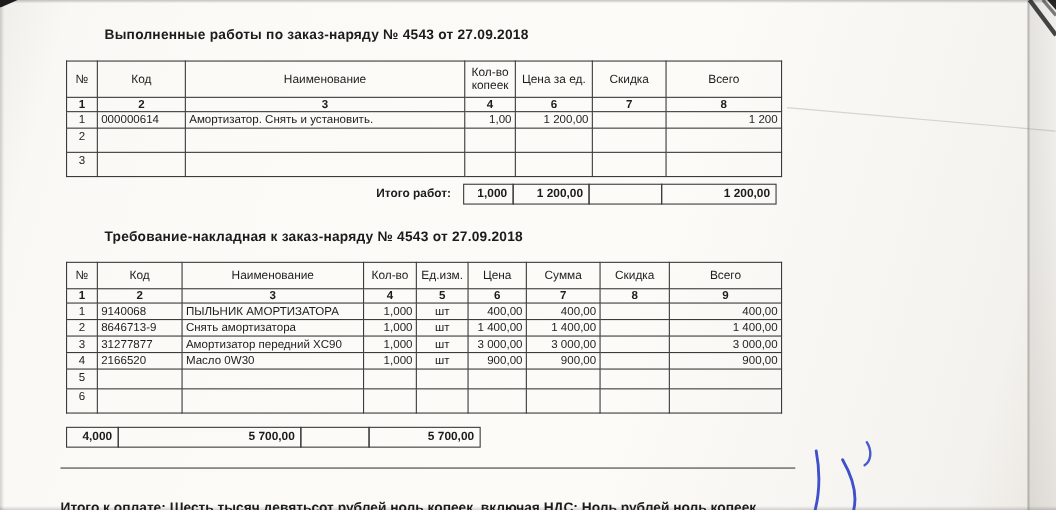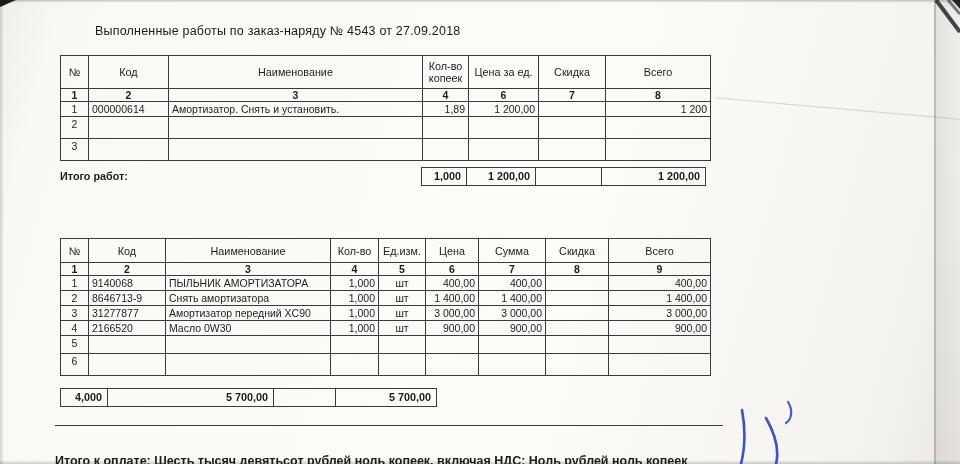--- a/index.html
+++ b/index.html
@@ -17,35 +17,35 @@
   .edge-left { position:absolute; left:0; top:0; width:4px; height:100%;
     background:linear-gradient(90deg,rgba(0,0,0,.16),rgba(0,0,0,0)); }
   .corner-tl { position:absolute; left:0; top:0; width:16px; height:7px; background:#1c1c1c;
     clip-path:polygon(0 0,100% 0,0 100%); }
   .crease-line { position:absolute; left:934px; top:0; width:2px; height:464px; background:rgba(105,100,92,.40); }
   .crease-shade { position:absolute; left:936px; top:0; width:24px; height:464px;
     background:linear-gradient(90deg,rgba(0,0,0,.07),rgba(0,0,0,.02)); }
   .wrinkle { position:absolute; left:715px; top:108px; width:245px; height:1px;
     background:rgba(150,145,138,.35); transform:rotate(5deg); }
 
-  .title { position:absolute; font-weight:normal; font-size:12.5px; color:#1b1b1b; letter-spacing:.2px; white-space:nowrap; }
+  .title { position:absolute; font-weight:bold; font-size:12.5px; color:#1b1b1b; letter-spacing:.2px; white-space:nowrap; }
 
   table.tbl { position:absolute; border-collapse:collapse; table-layout:fixed; background:transparent; }
   .tbl th, .tbl td {
     border:1px solid #3b3b3b; font-size:10.5px; color:#1d1d1d;
     padding:1px 3px; overflow:hidden; line-height:12px;
   }
   .tbl th { font-weight:normal; font-size:10.8px; text-align:center; vertical-align:middle; white-space:normal; }
   .tbl td { vertical-align:top; white-space:nowrap; }
   .tbl tr.num td { text-align:center; font-weight:bold; vertical-align:middle; padding:0 2px; }
   .c { text-align:center; }
   .r { text-align:right; }
 
   .totrow { position:absolute; display:flex; font-weight:bold; font-size:10.8px; color:#1c1c1c; height:19px; }
-  .totrow .lbl { text-align:left; padding-right:12px; line-height:19px; white-space:nowrap; }
+  .totrow .lbl { text-align:right; padding-right:12px; line-height:19px; white-space:nowrap; }
   .totrow .box { border:1px solid #3b3b3b; line-height:17px; text-align:right; padding:0 5px; margin-left:-1px; }
   .totrow .box:first-of-type { margin-left:0; }
 
   .grand-line { position:absolute; left:55px; top:425px; width:668px; height:1px; background:#3e3e3e; }
   .grand-label { position:absolute; left:300px; top:430px; width:300px; text-align:right;
     font-weight:bold; font-size:11px; color:#1c1c1c; white-space:nowrap; }
   .grand-box { position:absolute; left:605px; top:425px; width:115px; height:20px;
     border:1px solid #3b3b3b; text-align:right; padding:0 5px; line-height:18px;
     font-weight:bold; font-size:11px; color:#1c1c1c; }
   .amount-words { position:absolute; left:55px; top:454px; font-weight:bold; font-size:12.5px;
@@ -99,21 +99,21 @@
         <td>3</td>
         <td>4</td>
         <td>6</td>
         <td>7</td>
         <td>8</td>
       </tr>
       <tr style="height:14px">
         <td class="c">1</td>
         <td>000000614</td>
         <td>Амортизатор. Снять и установить.</td>
-        <td class="r">1,89</td>
+        <td class="r">1,00</td>
         <td class="r">1 200,00</td>
         <td class="r"></td>
         <td class="r">1 200</td>
       </tr>
       <tr style="height:22px">
         <td class="c">2</td>
         <td></td>
         <td></td>
         <td class="r"></td>
         <td class="r"></td>
@@ -133,20 +133,21 @@
   </table>
 
   <div class="totrow" style="left:60px;top:167px;width:650px">
     <div class="lbl" style="width:362px">Итого работ:</div>
     <div class="box" style="width:46px">1,000</div>
     <div class="box" style="width:70px">1 200,00</div>
     <div class="box" style="width:67px"></div>
     <div class="box" style="width:105px">1 200,00</div>
   </div>
 
+  <div class="title" style="left:95px;top:208px">Требование-накладная к заказ-наряду № 4543 от 27.09.2018</div>
 
   <table class="tbl" style="left:60px;top:238px;width:650px">
     <colgroup>
       <col style="width:28px">
         <col style="width:77px">
         <col style="width:165px">
         <col style="width:48px">
       <col style="width:47px">
         <col style="width:53px">
         <col style="width:67px">

